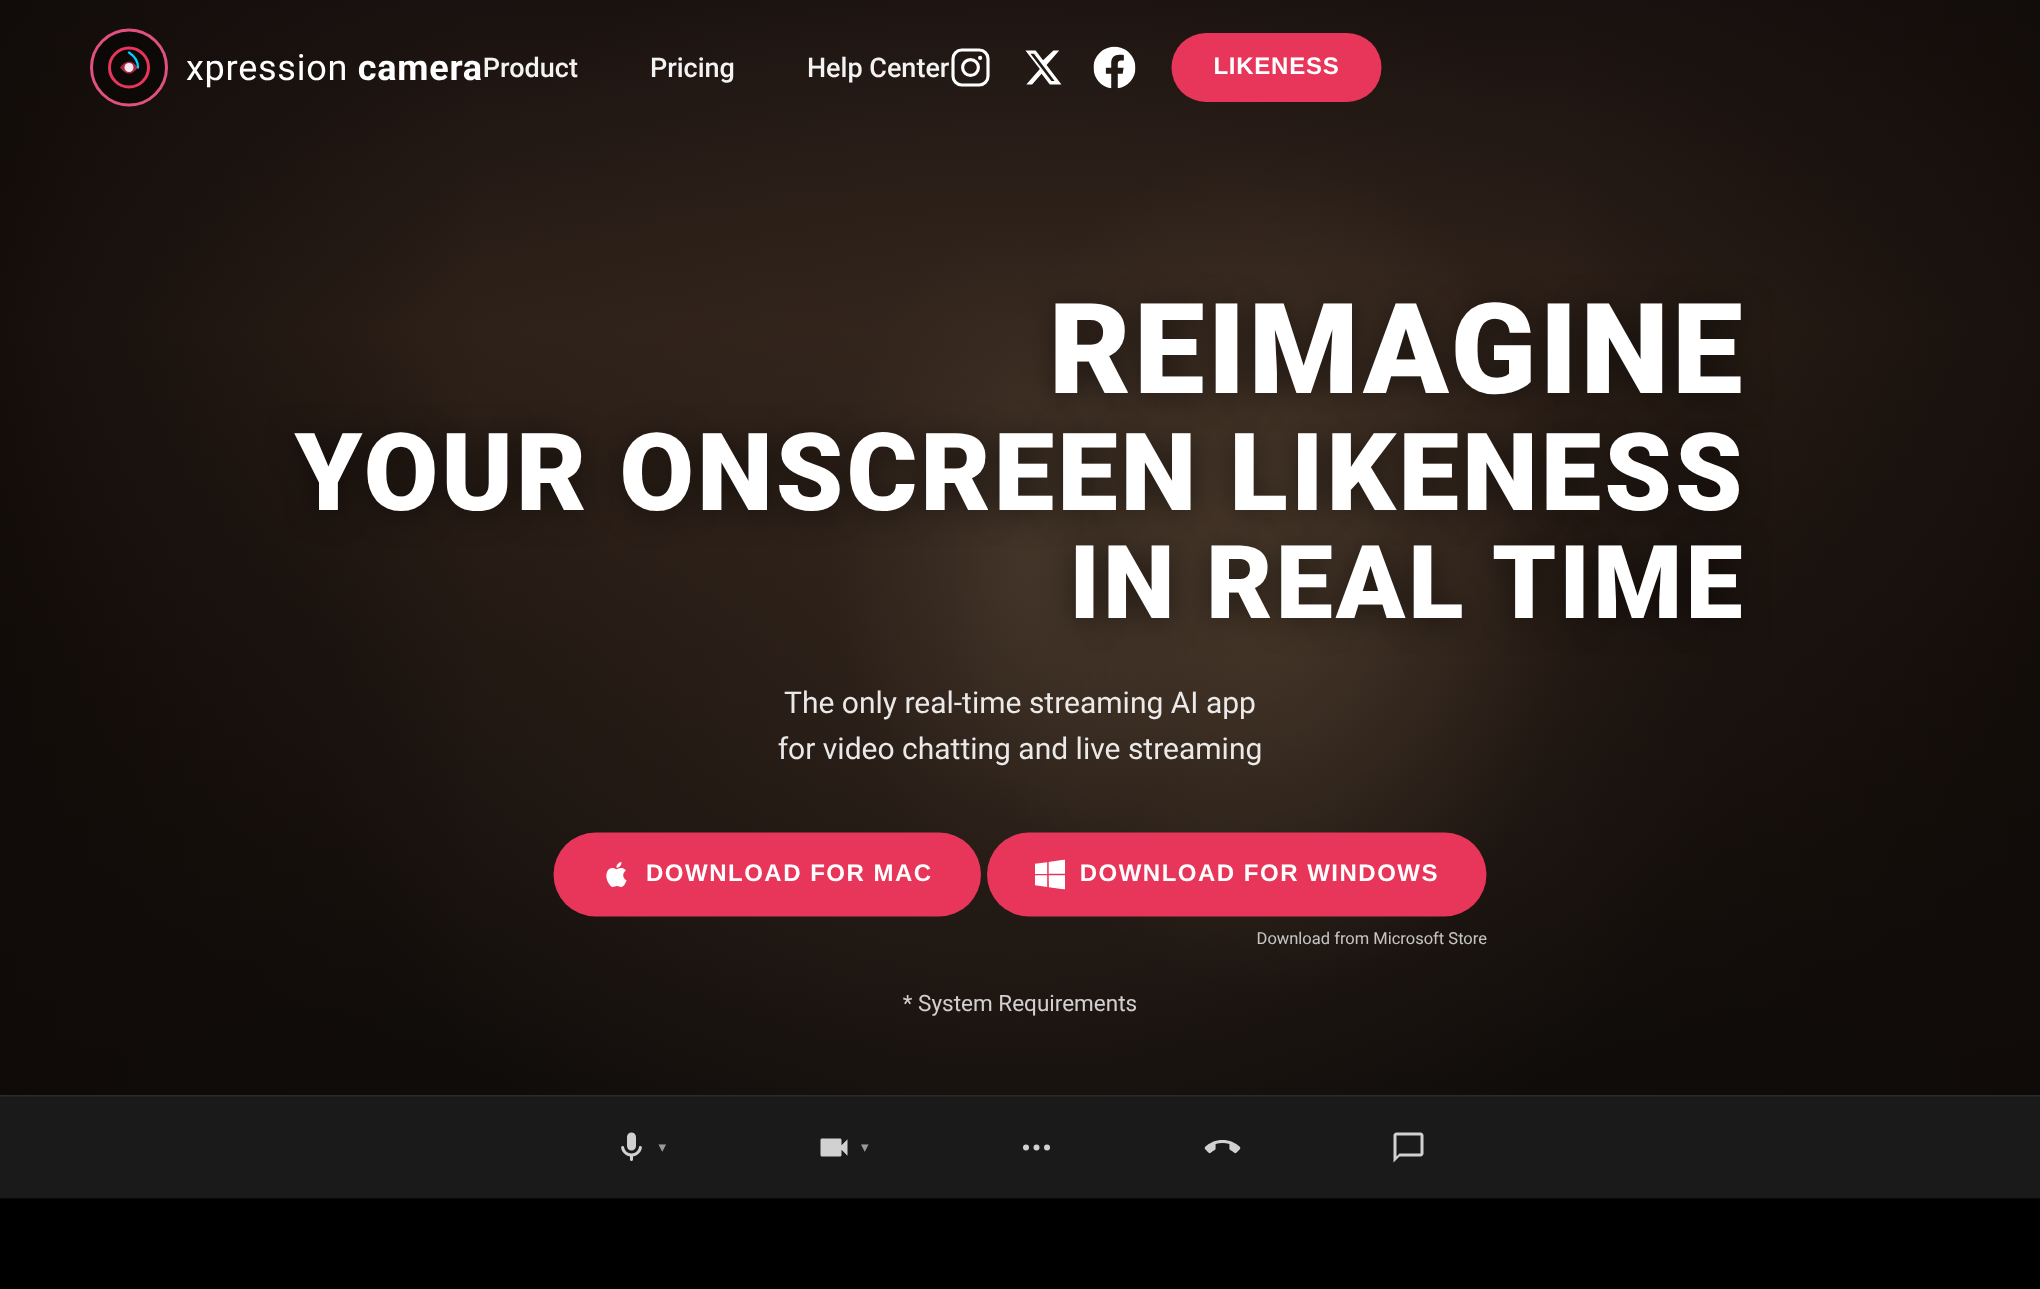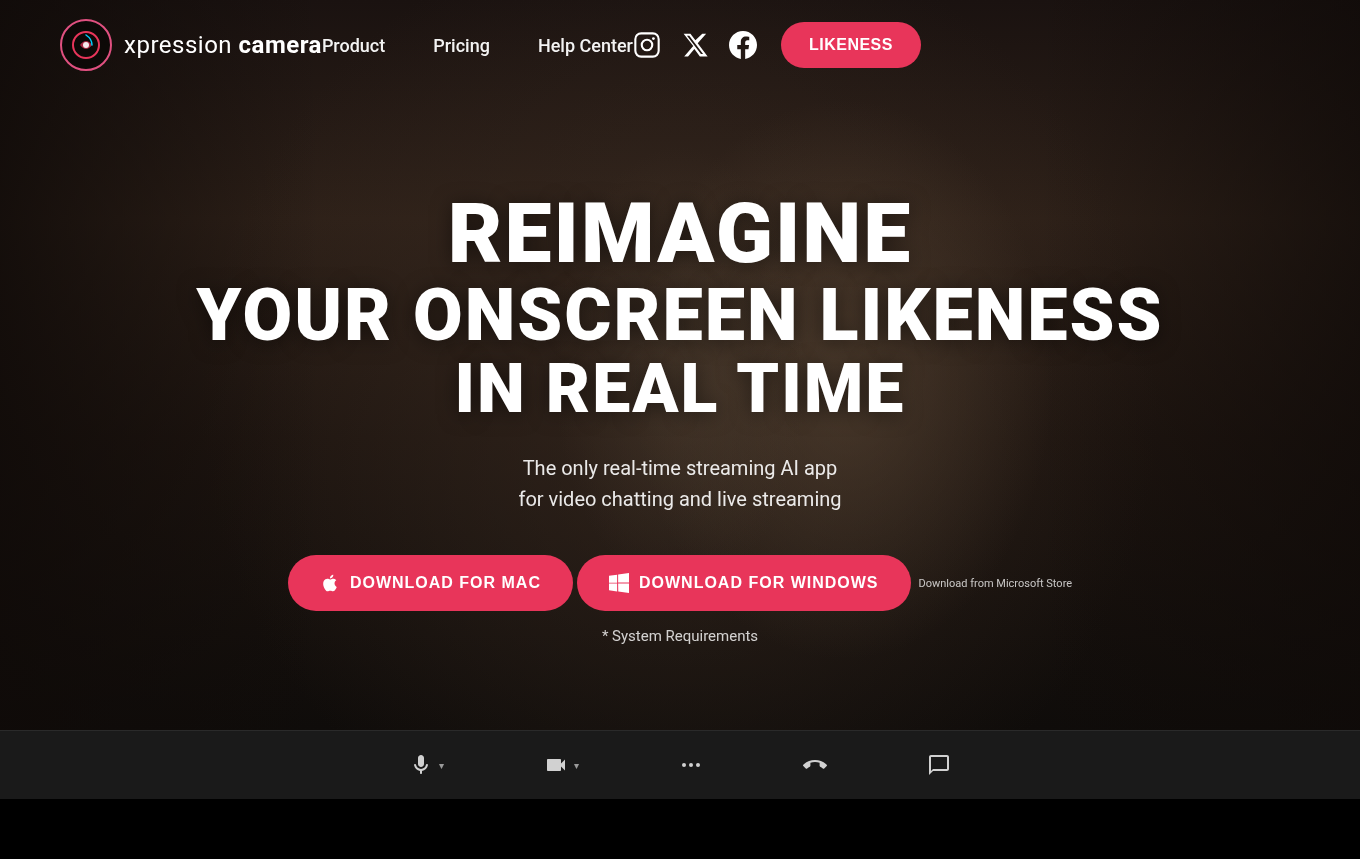--- a/index.html
+++ b/index.html
@@ -143,20 +143,21 @@
     }
 
     .hero-title {
       font-size: 84px;
       font-weight: 900;
       line-height: 1.05;
       letter-spacing: 2px;
       text-transform: uppercase;
       color: #fff;
       text-shadow: 0 2px 20px rgba(0,0,0,0.5);
+      text-align: right;
     }
 
     .hero-title .line2 {
       display: block;
       font-size: 72px;
     }
 
     .hero-title .line3 {
       display: block;
       font-size: 68px;
@@ -188,21 +189,22 @@
       padding: 18px 32px;
       font-size: 16px;
       font-weight: 700;
       letter-spacing: 1px;
       cursor: pointer;
       text-transform: uppercase;
     }
 
     .btn-windows-wrapper {
       display: flex;
-      align-items: center;
+      flex-direction: column;
+      align-items: flex-end;
       gap: 8px;
     }
 
     .btn-windows {
       display: flex;
       align-items: center;
       gap: 10px;
       background: #e8355a;
       color: #fff;
       border: none;
@@ -214,21 +216,21 @@
       cursor: pointer;
       text-transform: uppercase;
     }
 
     .microsoft-store-text {
       font-size: 11px;
       color: rgba(255,255,255,0.75);
     }
 
     .system-req {
-      margin-top: 16px;
+      margin-top: 28px;
       font-size: 15px;
       color: rgba(255,255,255,0.8);
       cursor: pointer;
     }
 
     
     .bottom-toolbar {
       height: 69px;
       background: #1a1a1a;
       display: flex;

